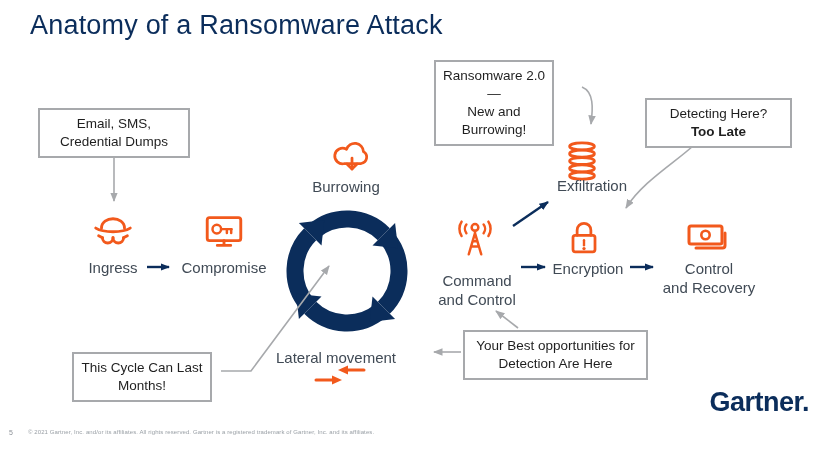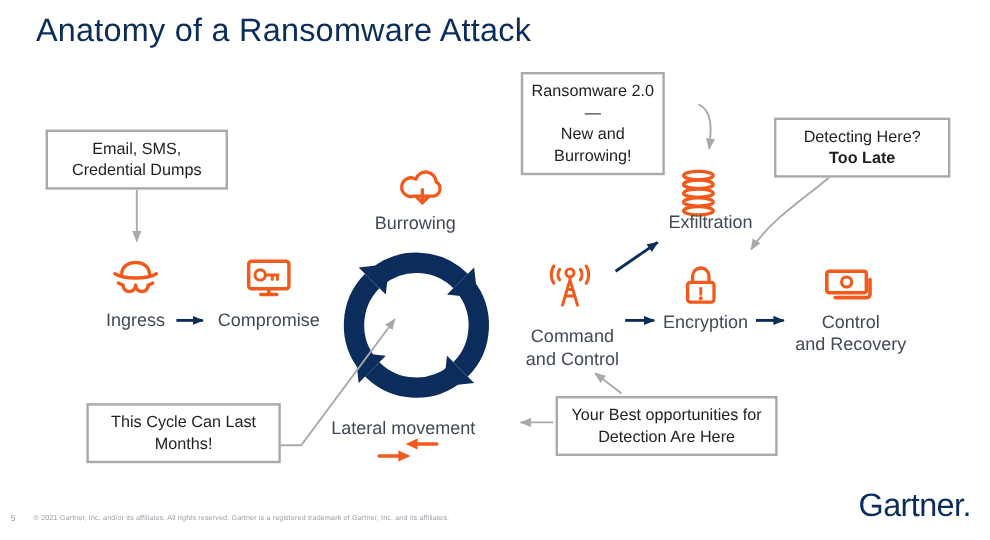--- a/index.html
+++ b/index.html
@@ -27,21 +27,21 @@
   .ostroke2{stroke:var(--orange,#f2591c);fill:none;stroke-width:2.6;stroke-linecap:round;stroke-linejoin:round;}
   .ofill{fill:var(--orange,#f2591c);}
   .owhite{fill:#fff;stroke:var(--orange,#f2591c);stroke-width:3;stroke-linejoin:round;}
   .nstroke{stroke:var(--navy,#0b2d5b);fill:none;}
   .nfill{fill:var(--navy,#0b2d5b);}
   .gfill{fill:var(--gray,#a7a9ac);}
   .gline{stroke:var(--gray,#a7a9ac);stroke-width:1.6;fill:none;}
   .nline{stroke:var(--navy,#0b2d5b);stroke-width:2.4;fill:none;}
   .footer-num{position:absolute;left:9px;top:429px;font-size:7px;color:#8d9298;}
   .footer-text{position:absolute;left:28px;top:429px;font-size:6px;color:#9aa0a6;letter-spacing:.1px;}
-  .logo{position:absolute;right:16px;top:406px;font-size:27px;font-weight:normal;color:var(--navy,#0b2d5b);letter-spacing:-.5px;}
+  .logo{position:absolute;right:16px;top:387px;font-size:27px;font-weight:bold;color:var(--navy,#0b2d5b);letter-spacing:-.5px;}
 </style>
 </head>
 <body>
 
 <div id="slide">
 
   <div class="title">Anatomy of a Ransomware Attack</div>
 
   <div class="callout" style="left:38px;top:108px;width:152px;">
     <span>Email, SMS,</span><br>
@@ -51,21 +51,21 @@
   <div class="callout" style="left:434px;top:60px;width:120px;">
     <span>Ransomware 2.0 —</span><br>
     <span>New and Burrowing!</span>
   </div>
 
   <div class="callout" style="left:645px;top:98px;width:147px;">
     <span>Detecting Here?</span><br>
     <span class="b">Too Late</span>
   </div>
 
-  <div class="callout" style="left:72px;top:336px;width:162px;">
+  <div class="callout" style="left:72px;top:352px;width:140px;">
     <span>This Cycle Can Last</span><br>
     <span>Months!</span>
   </div>
 
   <div class="callout" style="left:463px;top:330px;width:185px;">
     <span>Your Best opportunities for</span><br>
     <span>Detection Are Here</span>
   </div>
 
   <svg class="icon" style="left:90px;top:208px;" width="46" height="46" viewBox="0 0 48 48">

